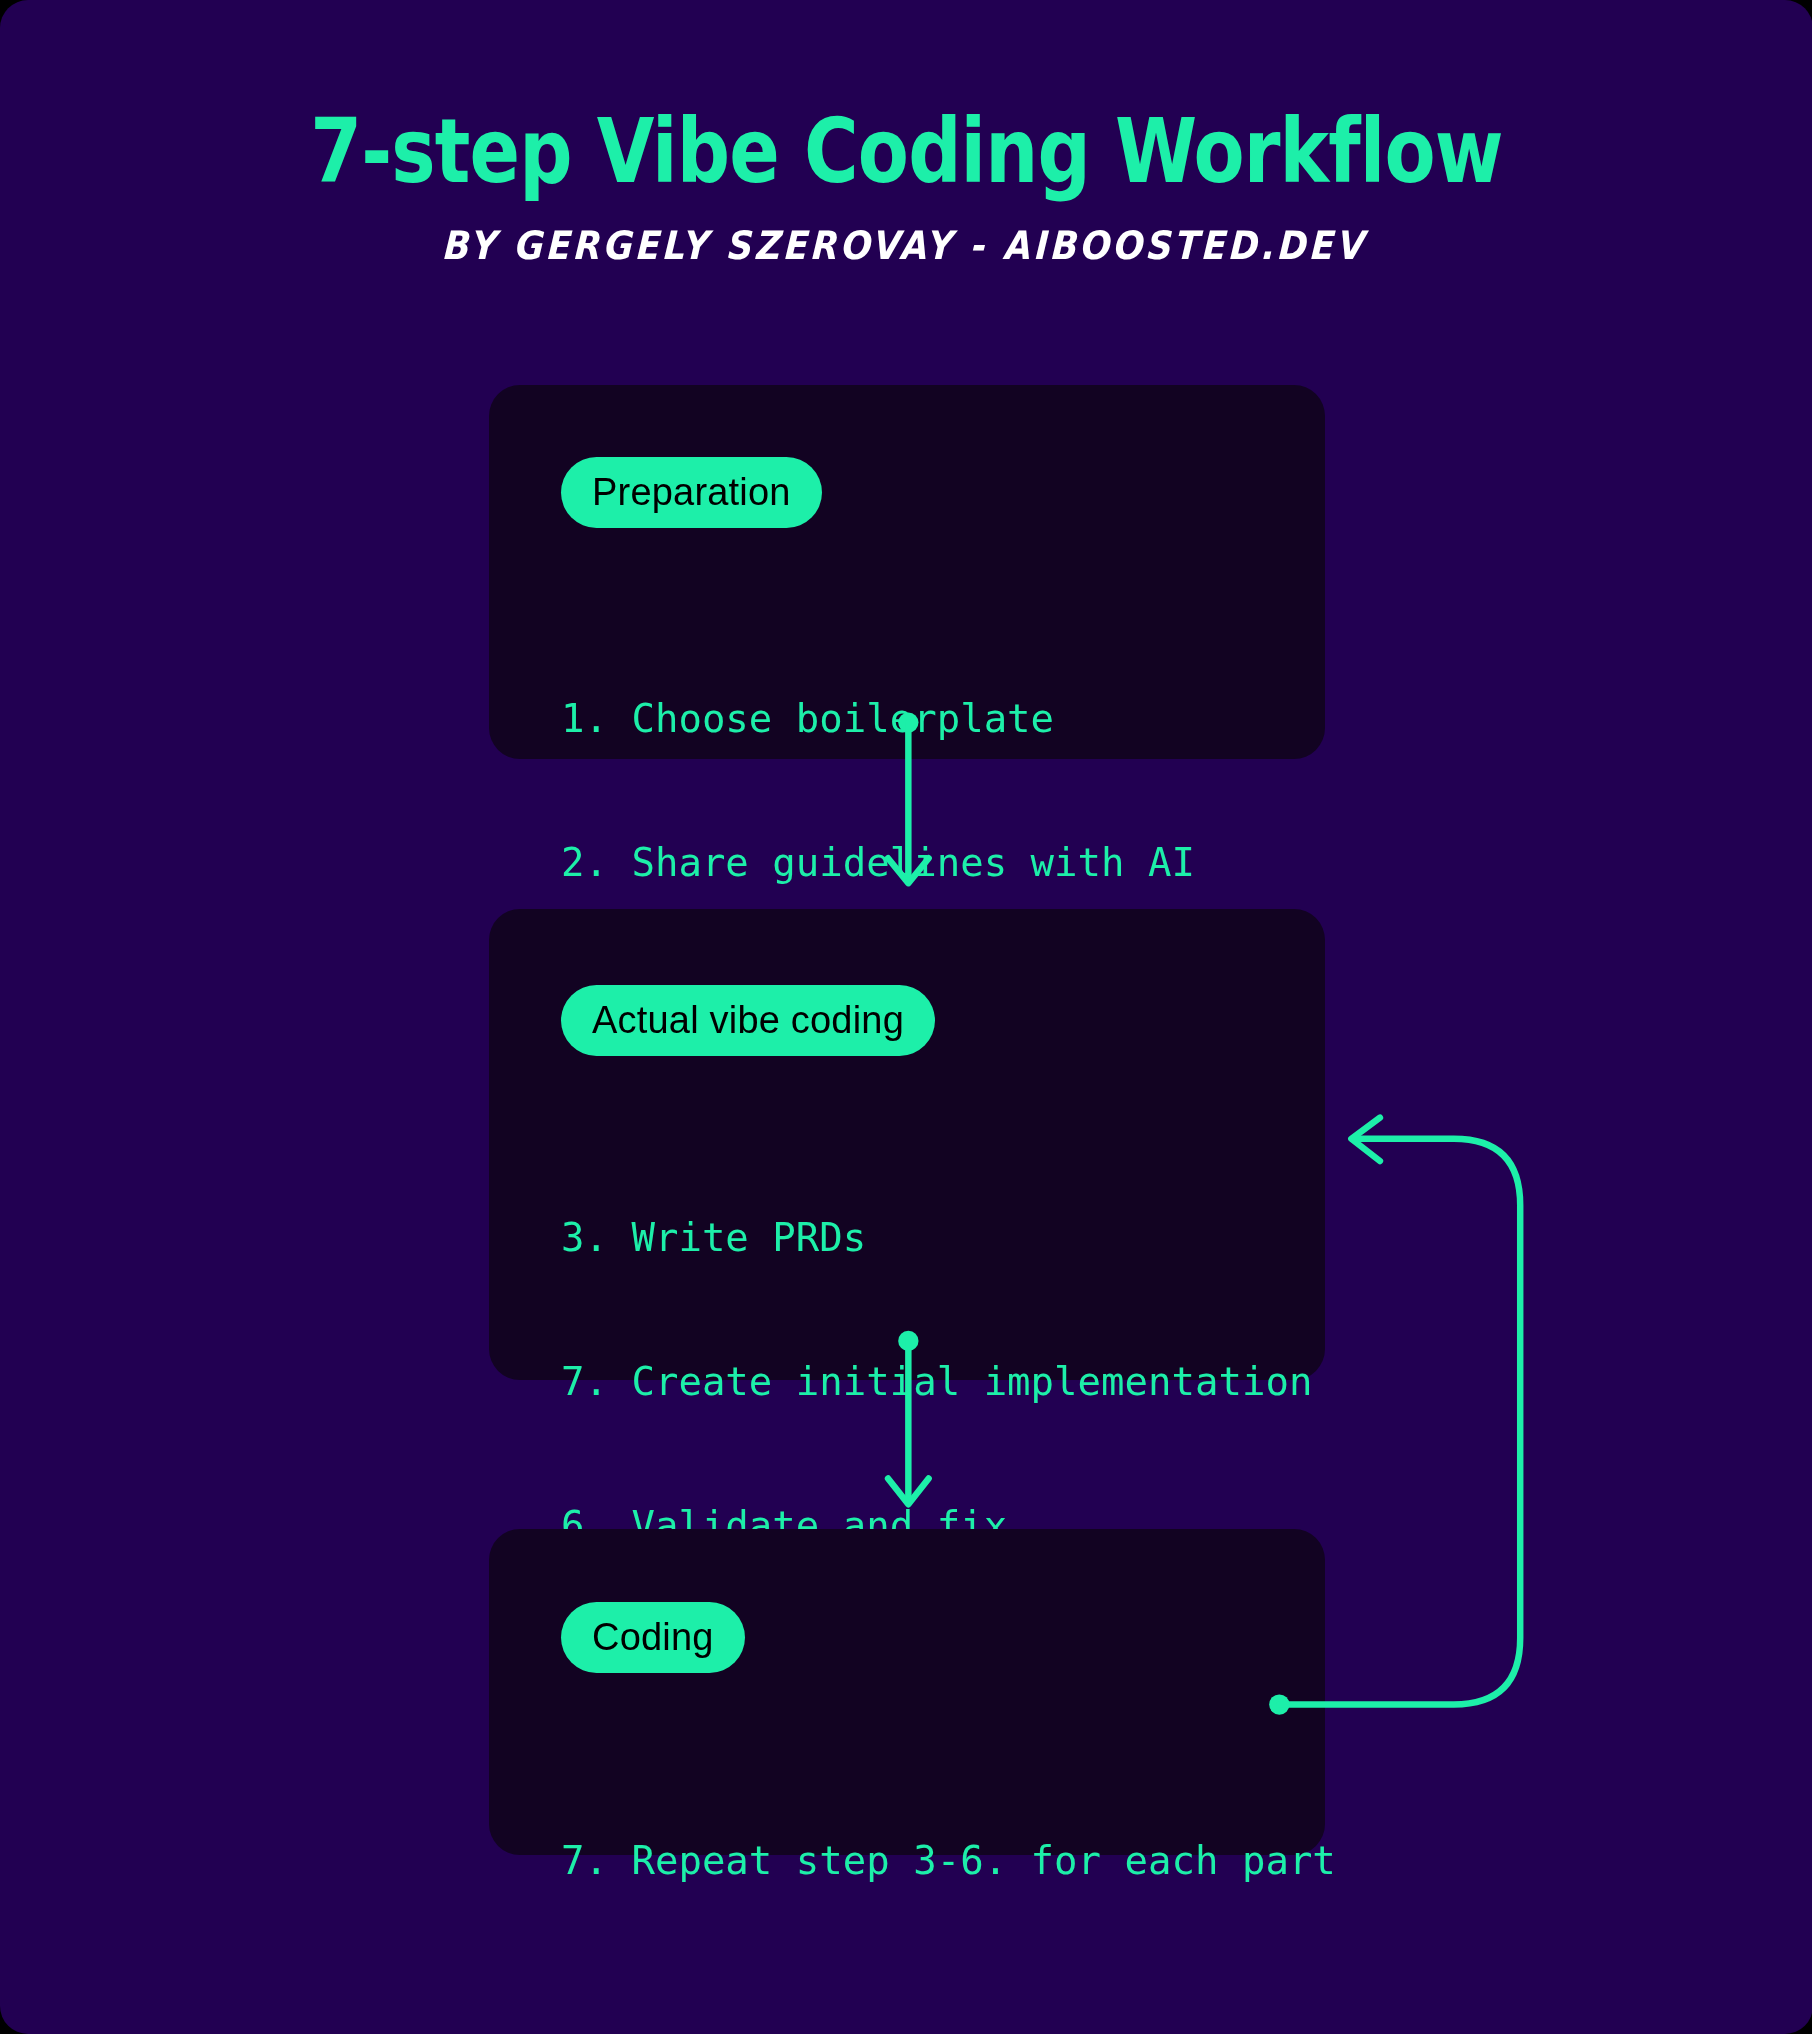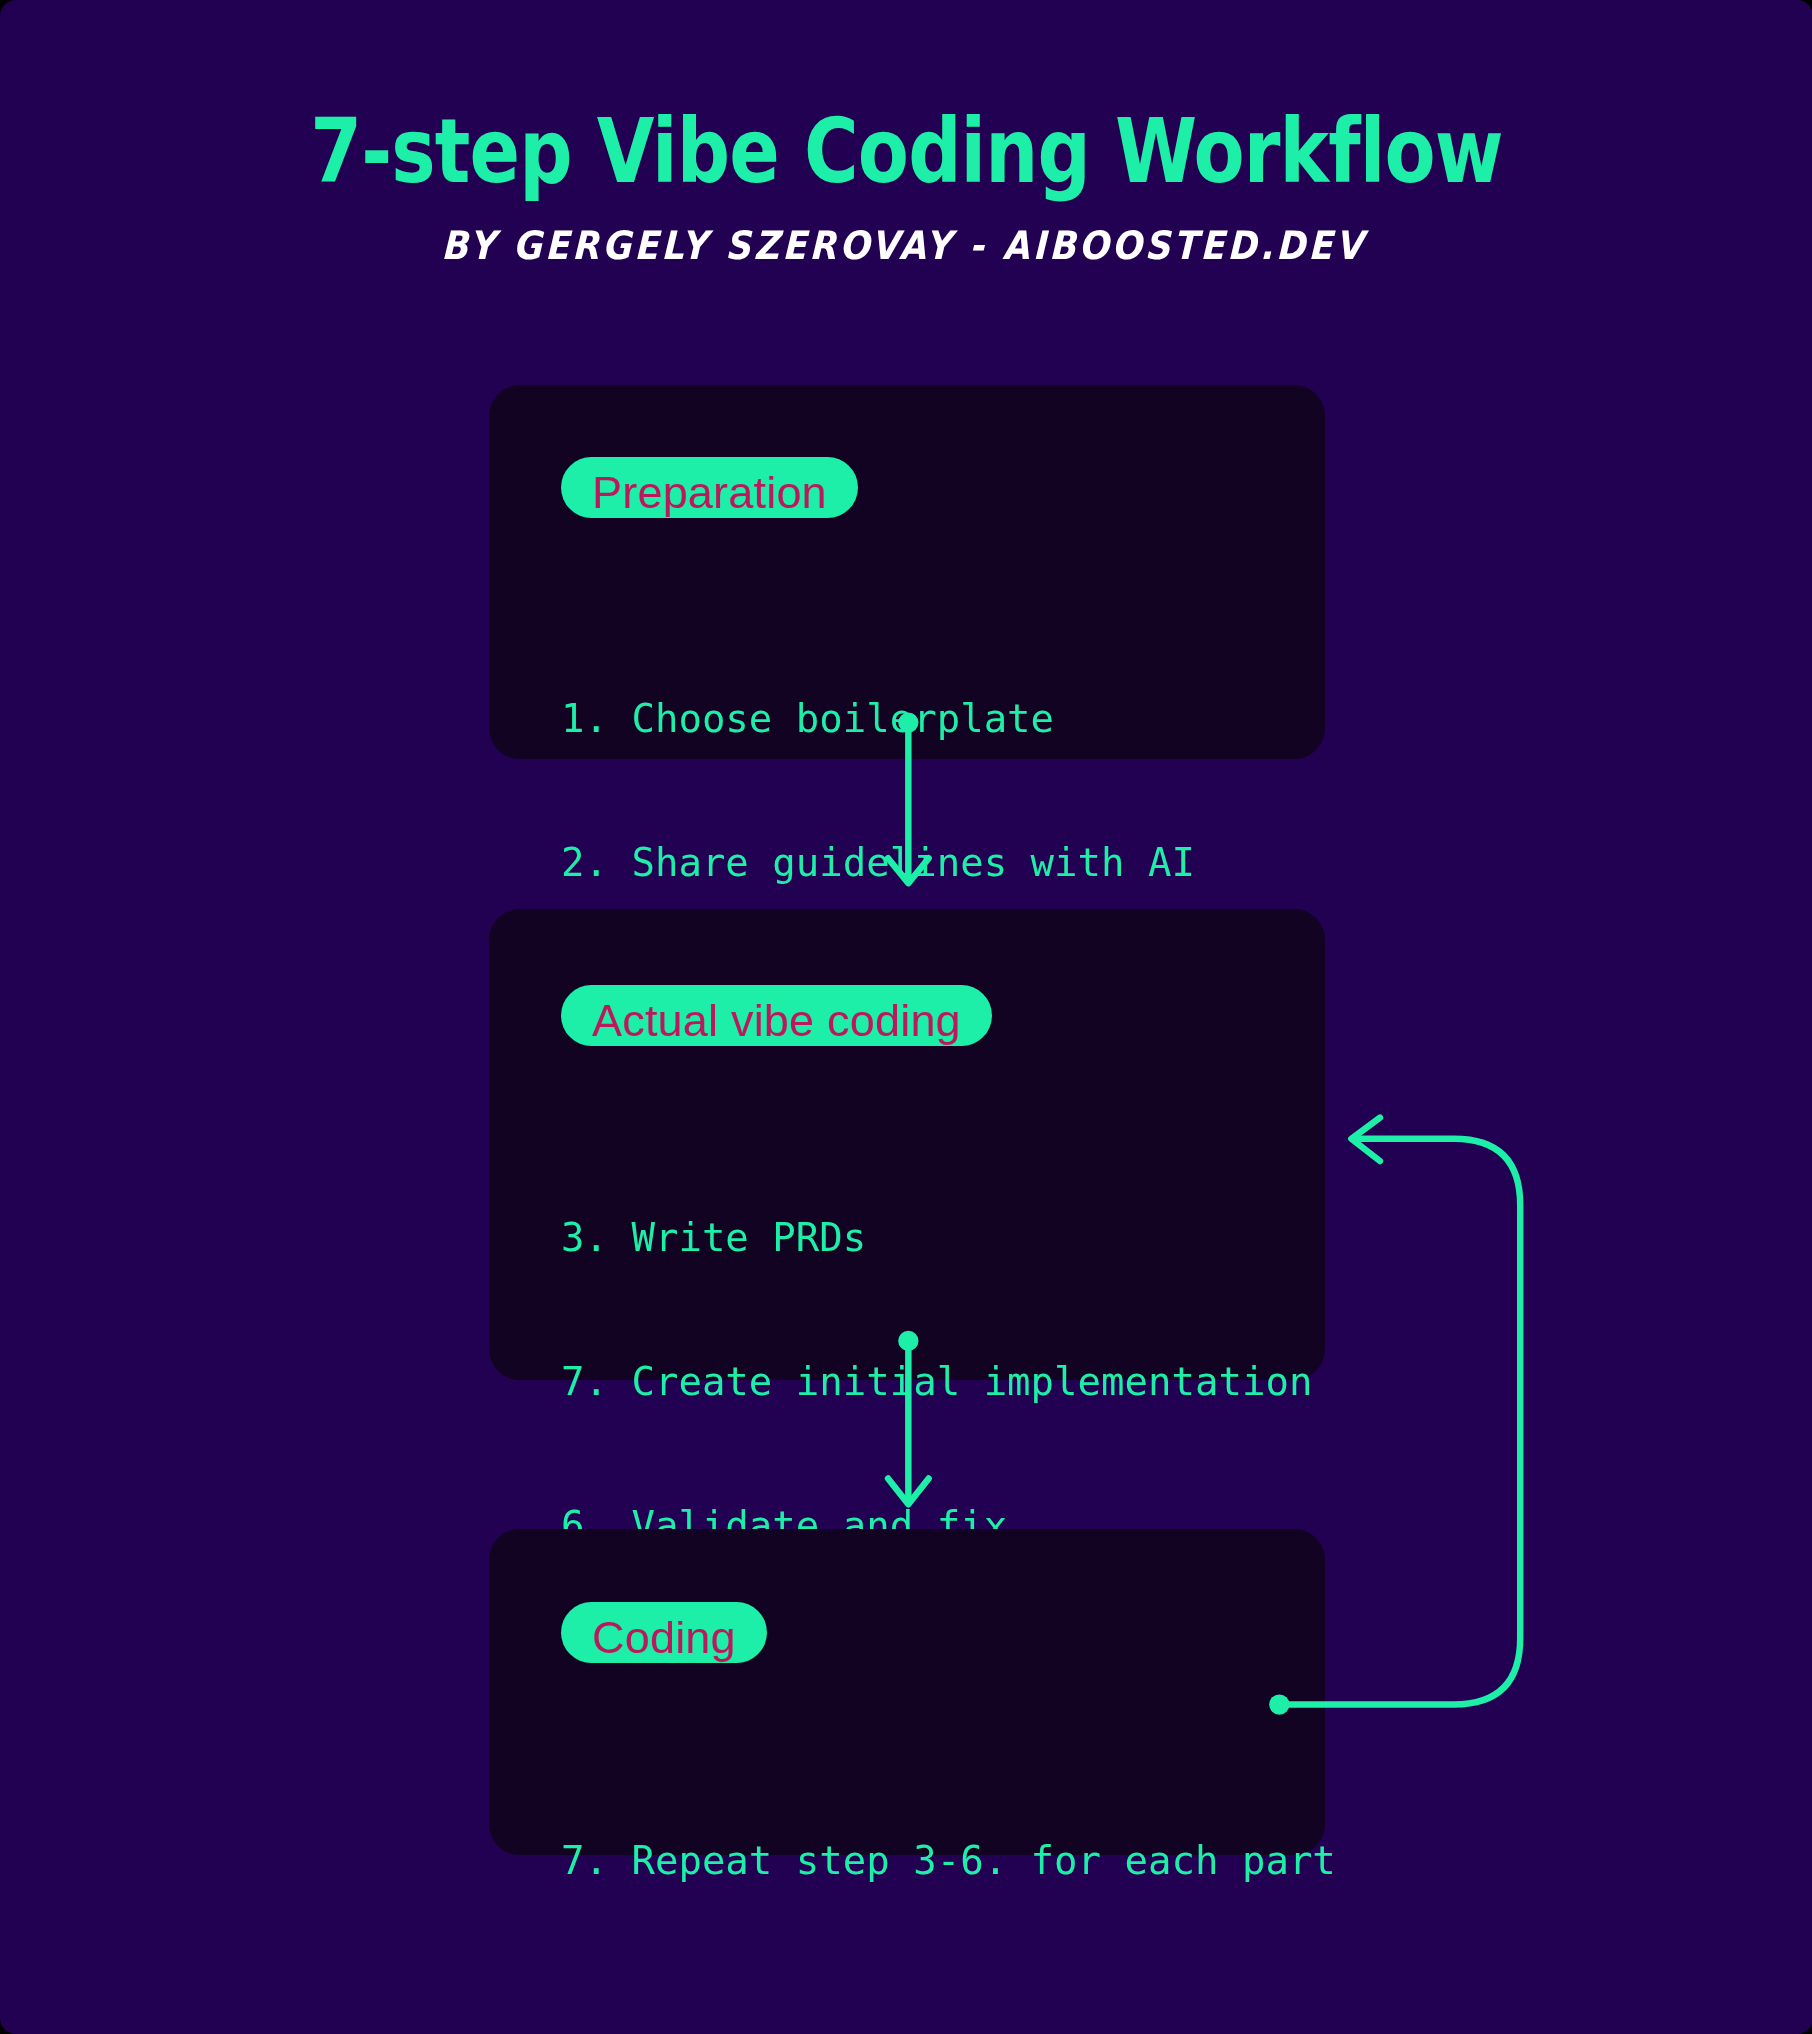--- a/index.html
+++ b/index.html
@@ -21,21 +21,21 @@
     background: #000000;
   }
 
   #panel {
     position: absolute;
     left: 0;
     top: 0;
     width: 1813px;
     height: 2034px;
     background: #220052;
-    border-radius: 16px;
+    border-radius: 28px;
     overflow: hidden;
   }
 
   
   #header {
     position: absolute;
     left: 0;
     top: 0;
     width: 1813px;
     text-align: center;
@@ -83,27 +83,27 @@
     box-sizing: border-box;
   }
   #card-preparation { top: 385px;  height: 374px; }
   #card-vibe-coding { top: 909px;  height: 471px; }
   #card-repeat      { top: 1529px; height: 326px; }
 
   .pill {
     position: absolute;
     left: 72px;
     background: #1DEFA9;
-    color: #be185d;
+    color: #000000;
     border-radius: 922px;
     font-family: "Liberation Sans Narrow", "Liberation Sans", sans-serif;
     font-weight: 400;
-    font-size: 45px;
+    font-size: 38px;
     line-height: 71px;
-    height: 61px;
+    height: 71px;
     padding: 0 31px;
     white-space: nowrap;
     letter-spacing: 0.2px;
   }
   #card-preparation .pill { top: 72px; }
   #card-vibe-coding .pill { top: 76px; }
   #card-repeat .pill      { top: 73px; }
 
   .steps {
     position: absolute;

